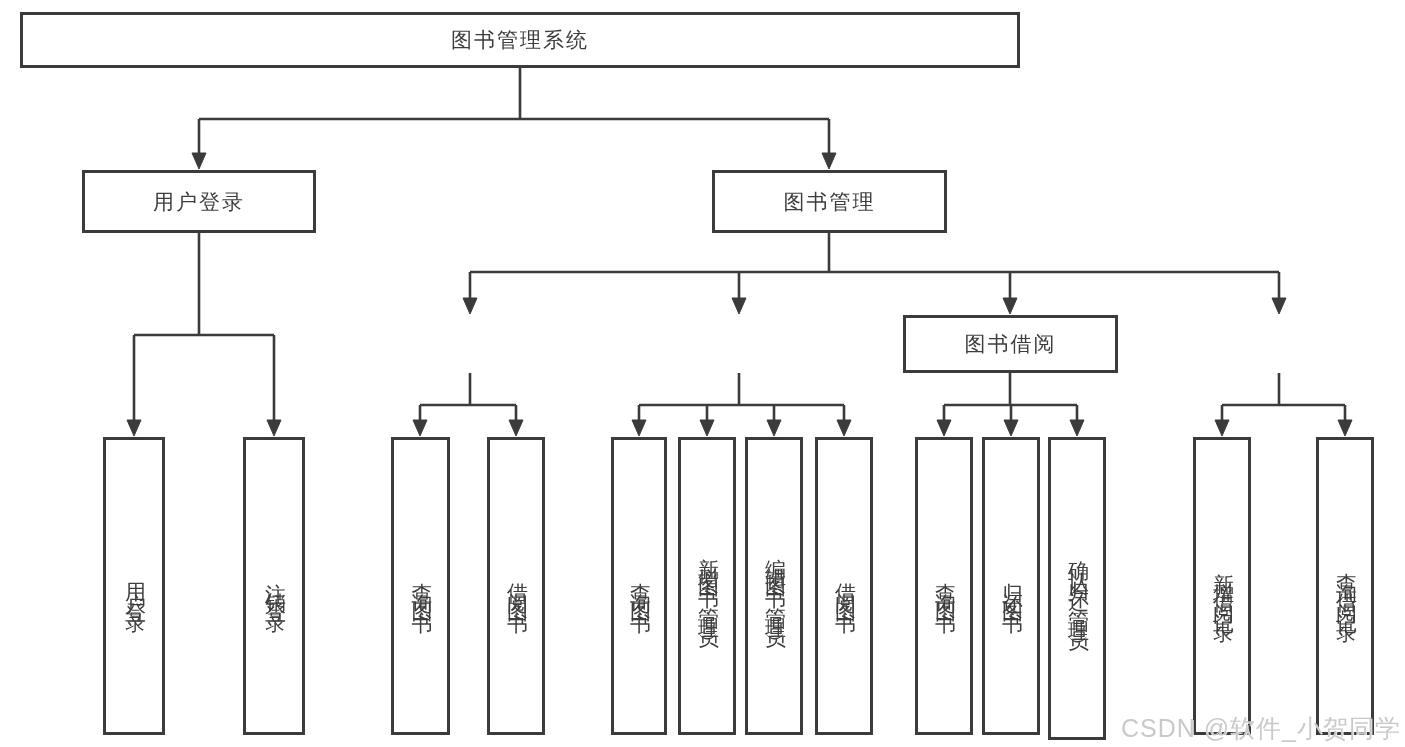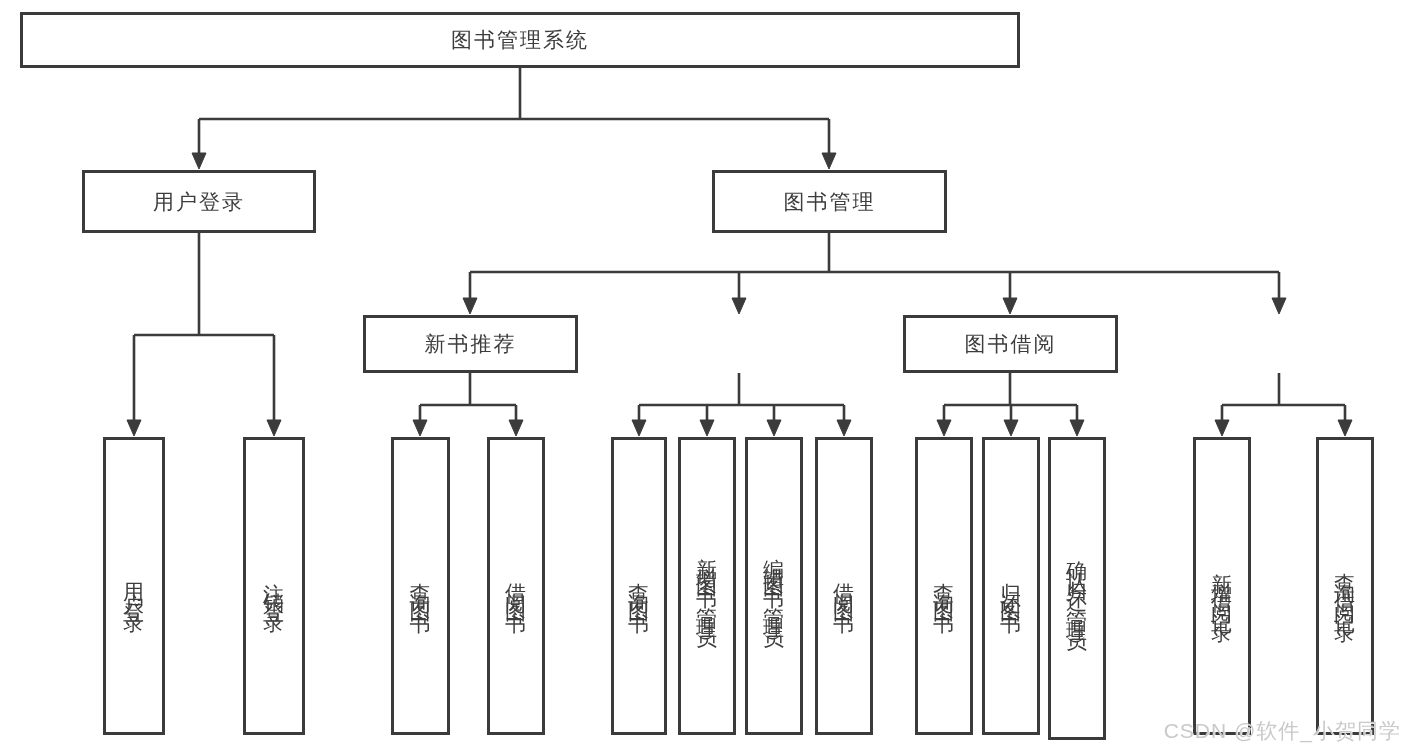--- a/index.html
+++ b/index.html
@@ -15,31 +15,31 @@
     font-family:"Liberation Sans","DejaVu Sans",sans-serif;
     color:var(--text);
   }
   .wires{position:absolute;left:0;top:0;z-index:1;}
   .wires path{stroke:var(--line);stroke-width:2.6;fill:none;}
   .wires polygon{fill:var(--line);stroke:var(--line);}
   .box{
     position:absolute;z-index:2;box-sizing:border-box;
     border:3px solid var(--line);background:var(--background);
     display:flex;align-items:center;justify-content:center;
-    font-size:21px;letter-spacing:2px;
+    font-size:21px;letter-spacing:2px;font-family:Liberation Mono, monospace;
   }
   .box.v{
     writing-mode:vertical-rl;
     letter-spacing:10px;
     line-height:1;
     padding:6px 0;
   }
   .watermark{
     position:absolute;z-index:3;right:4px;bottom:2px;
-    font-size:21px;letter-spacing:1px;
+    font-size:25px;letter-spacing:1px;
     color:var(--watermark);
     text-shadow:1px 1px 0 rgba(255,255,255,.85);
     white-space:nowrap;
     margin-left:20px;
   }
 </style>
 </head>
 <body>
 
 <div class="stage">
@@ -81,23 +81,20 @@
     <span>图书管理系统</span>
   </div>
 
   <div class="box" style="left:82px;top:170px;width:234px;height:63px">
     <span>用户登录</span>
   </div>
   <div class="box" style="left:712px;top:170px;width:235px;height:63px">
     <span>图书管理</span>
   </div>
 
-  <div class="box" style="left:363px;top:315px;width:215px;height:58px">
-    <span>新书推荐</span>
-  </div>
   <div class="box" style="left:903px;top:315px;width:215px;height:58px">
     <span>图书借阅</span>
   </div>
 
   <div class="box v" style="left:103px;top:437px;width:62px;height:298px">
     <span>用户登录</span>
   </div>
   <div class="box v" style="left:243px;top:437px;width:62px;height:298px">
     <span>注销登录</span>
   </div>

